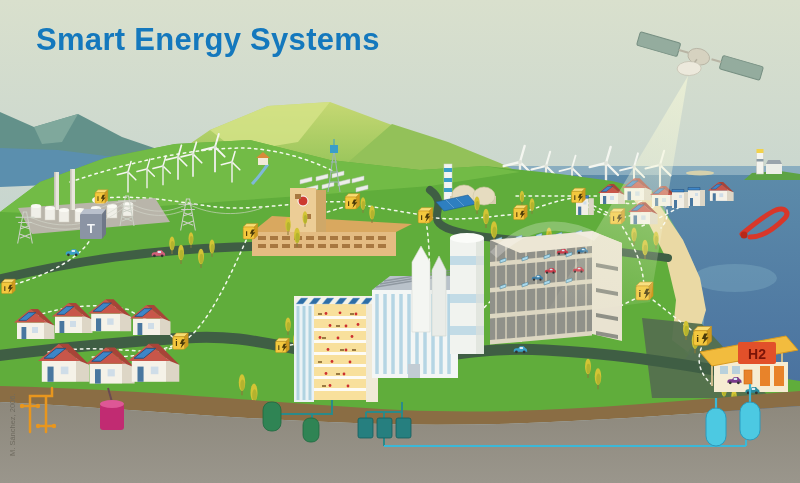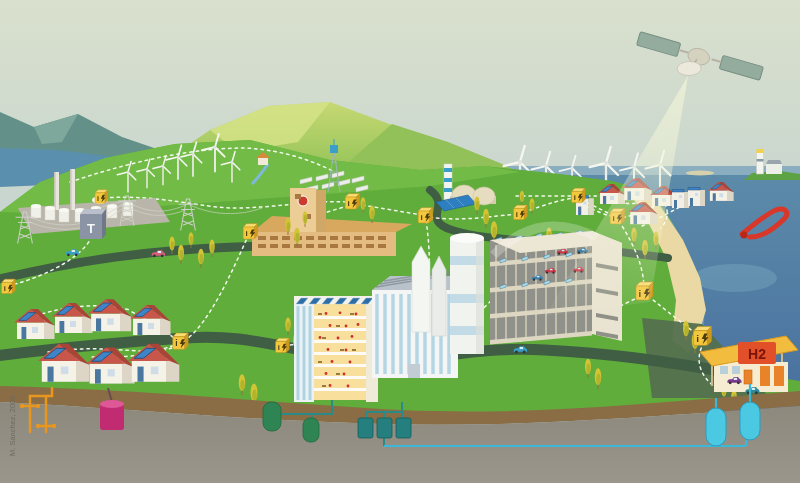--- a/index.html
+++ b/index.html
@@ -596,14 +596,15 @@
   <rect x="-64" y="-7" width="42" height="14" rx="2" fill="#94ac9e" stroke="#768f82" stroke-width="1"></rect>
   <rect x="22" y="-7" width="42" height="14" rx="2" fill="#94ac9e" stroke="#768f82" stroke-width="1"></rect>
   <line x1="-22" y1="0" x2="-12" y2="0" stroke="#b8b4a4" stroke-width="2"></line>
   <line x1="12" y1="0" x2="22" y2="0" stroke="#b8b4a4" stroke-width="2"></line>
   <ellipse cx="-1" cy="1" rx="11" ry="8" fill="#d6d2c0" stroke="#b5b1a0" stroke-width="0.8"></ellipse>
   <line x1="-6" y1="14" x2="-2" y2="4" stroke="#b5b1a0" stroke-width="1.5"></line>
   <ellipse cx="-7" cy="15" rx="12" ry="7" fill="#ece9dc" stroke="#c5c2b2" stroke-width="0.8" transform="rotate(-18 -7 15)"></ellipse>
 </g>
 </svg>
 
+<div class="title">Smart Energy Systems</div>
 <div class="credit">M. Sánchez, 2006.</div>
 </div>
 
 </body></html>

